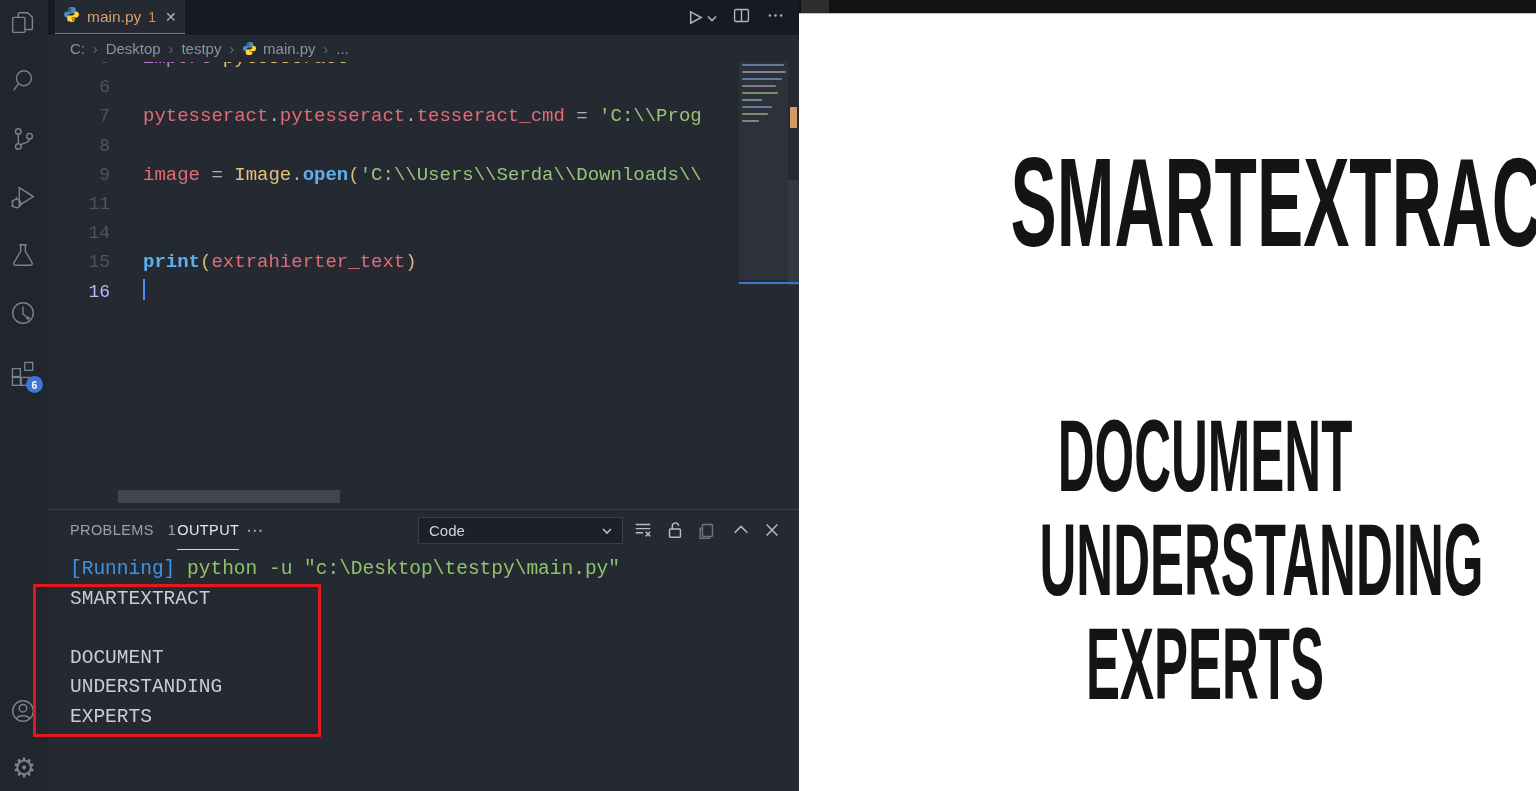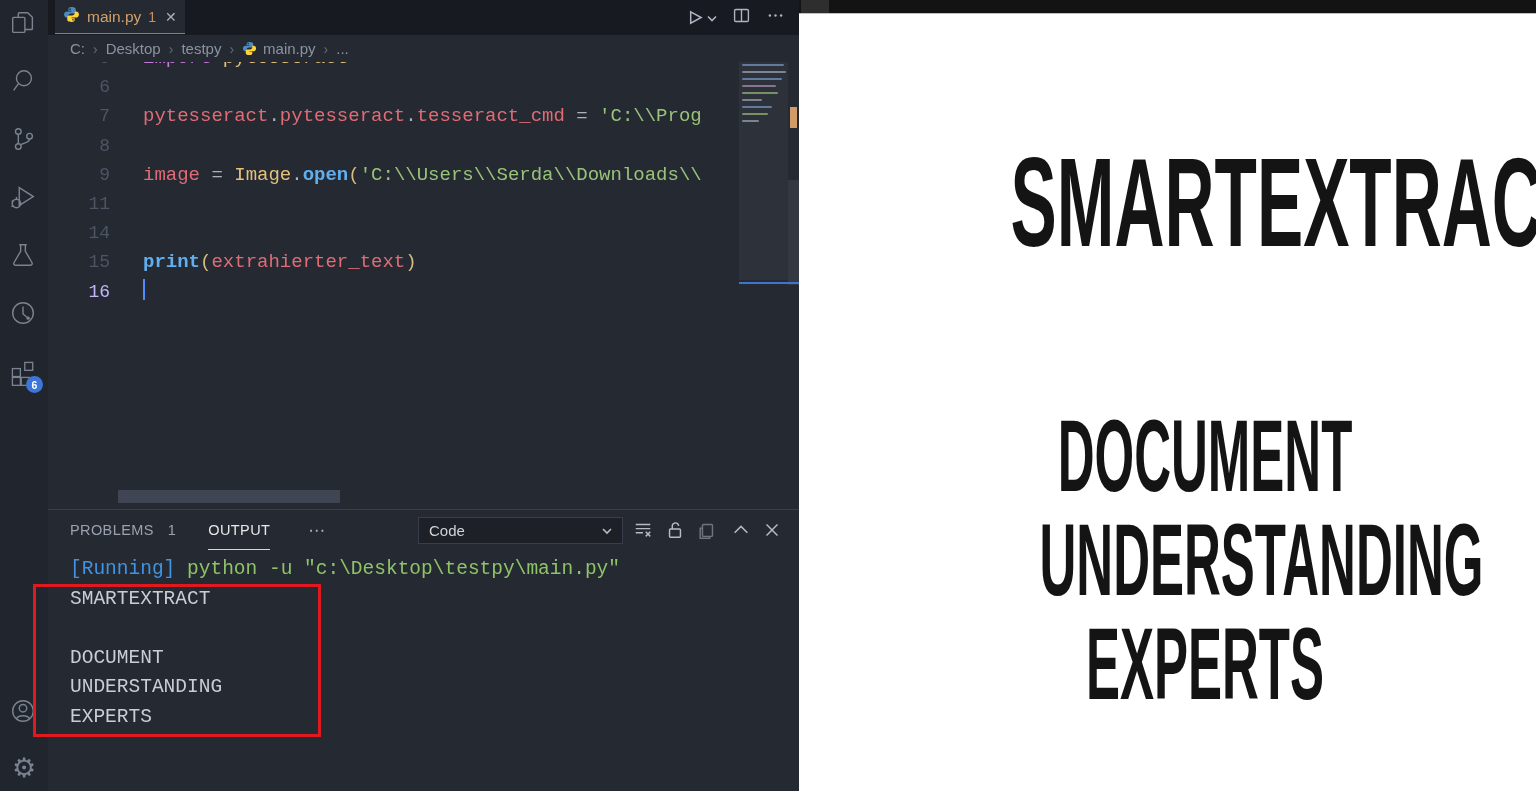--- a/index.html
+++ b/index.html
@@ -44,21 +44,21 @@
   .cursor{display:inline-block;width:2px;height:21px;background:#528bff;vertical-align:middle;margin-top:-3px;}
   .minimap{position:absolute;right:11px;top:20px;width:49px;height:225px;background:rgba(255,255,255,0.04);z-index:2;}
   .mm-line{position:absolute;height:2px;border-radius:1px;opacity:.85;}
   .overview-orange{position:absolute;right:2px;top:72px;width:7px;height:21px;background:#d19a66;z-index:3;}
   .mm-cursorline{position:absolute;right:0;top:247px;width:60px;height:2px;background:#3f74cc;z-index:3;}
   .hscrollbar{position:absolute;left:70px;top:455px;width:222px;height:13px;background:#3f4552;z-index:2;}
   .vscroll-thumb{position:absolute;right:0;top:145px;width:11px;height:105px;background:rgba(255,255,255,0.07);z-index:2;}
   
   .panel{position:absolute;left:0;top:509px;right:0;height:282px;background:#252932;border-top:1px solid #3a3f4a;}
   .panel-header{position:relative;height:40px;}
-  .p-tabs{display:flex;align-items:center;height:100%;padding-left:22px;gap:32px;
+  .p-tabs{display:flex;align-items:center;height:100%;padding-left:22px;gap:1px;
     font-size:14.5px;color:#9aa1ae;letter-spacing:.4px;}
   .p-tab{height:100%;display:flex;align-items:center;gap:14px;border-bottom:1px solid transparent;box-sizing:border-box;}
   .p-tab.active{color:#e8e8e8;border-bottom-color:#d7d7d7;}
   .p-dots{color:#aab1bd;font-size:17px;letter-spacing:1px;margin-left:6px;}
   .channel-select{position:absolute;left:370px;top:7px;width:205px;height:27px;background:#1d2127;
     border:1px solid #383e49;box-sizing:border-box;color:#cfd3d9;font-size:15px;
     display:flex;align-items:center;padding-left:10px;}
   .channel-chevron{position:absolute;right:8px;top:6px;}
   .p-icon{position:absolute;top:10px;width:22px;height:22px;}
   .p-icon svg{stroke:#b6bcc6;fill:none;stroke-width:1.6;width:20px;height:20px;}

